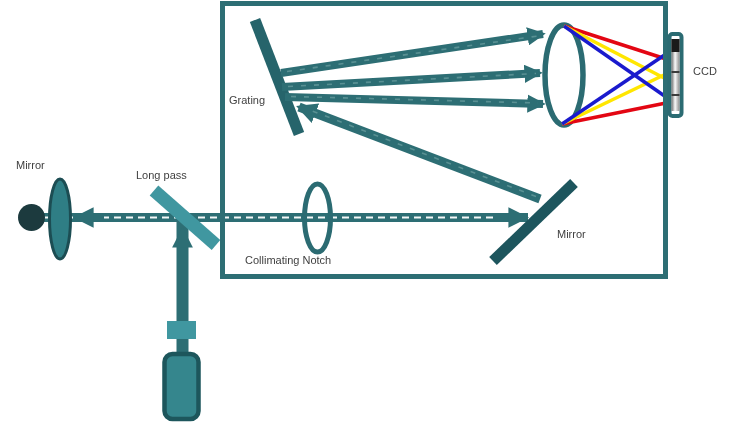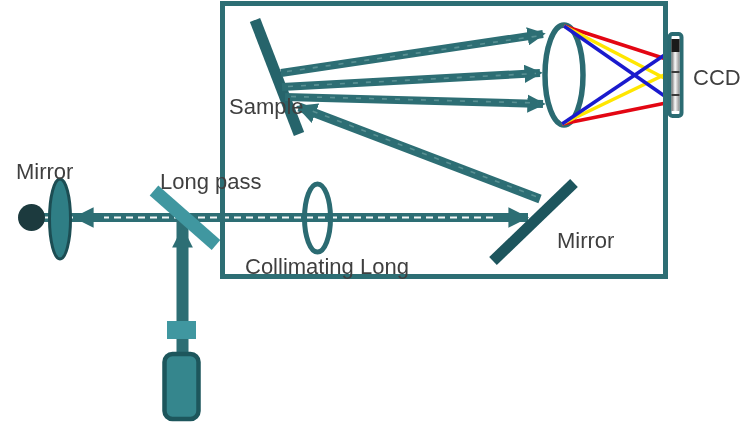--- a/index.html
+++ b/index.html
@@ -2,25 +2,25 @@
 <html><head>
 <meta charset="utf-8">
 <style>
   html,body{margin:0;padding:0;background:#ffffff;}
   #stage{
     position:relative;width:750px;height:425px;background:#ffffff;
     font-family:"Liberation Sans", sans-serif;overflow:hidden;
   }
   #diagram-svg{position:absolute;left:0;top:0;}
   .lbl{
-    position:absolute;font-size:22px;line-height:1.15;color:#3f3f3f;
+    position:absolute;font-size:11px;line-height:1.15;color:#3f3f3f;
     white-space:nowrap;user-select:none;
   }
   #lbl-sample{left:16px;top:159px}
-  #lbl-longpass{left:160px;top:169px}
+  #lbl-longpass{left:136px;top:169px}
   #lbl-entrance{left:243px;top:160px}
   #lbl-grating{left:229px;top:94px}
   #lbl-collimating{left:245px;top:254px}
   #lbl-notch{left:215px;top:324px}
   #lbl-mirror{left:557px;top:228px}
   #lbl-focusing{left:519px;top:131px}
   #lbl-ccd{left:693px;top:65px}
 
   
   .f-beam{fill:#2d6e74}
@@ -106,17 +106,17 @@
 
     <rect x="669.5" y="34" width="12" height="82" rx="3" fill="#ffffff" class="s-lens" stroke-width="4"></rect>
     <rect x="671.5" y="39" width="8" height="72" fill="url(#silver)"></rect>
     <rect x="671.5" y="39" width="8" height="13" fill="#1a1a1a"></rect>
     <rect x="671.5" y="71" width="8" height="2" fill="#3c3c3c"></rect>
     <rect x="671.5" y="94" width="8" height="2" fill="#3c3c3c"></rect>
   </svg>
 
   <div class="lbl" id="lbl-sample">Mirror</div>
   <div class="lbl" id="lbl-longpass">Long pass</div>
-  <div class="lbl" id="lbl-grating">Sample</div>
-  <div class="lbl" id="lbl-collimating">Collimating Long</div>
+  <div class="lbl" id="lbl-grating">Grating</div>
+  <div class="lbl" id="lbl-collimating">Collimating Notch</div>
   <div class="lbl" id="lbl-mirror">Mirror</div>
   <div class="lbl" id="lbl-ccd">CCD</div>
 </div>
 
 </body></html>

